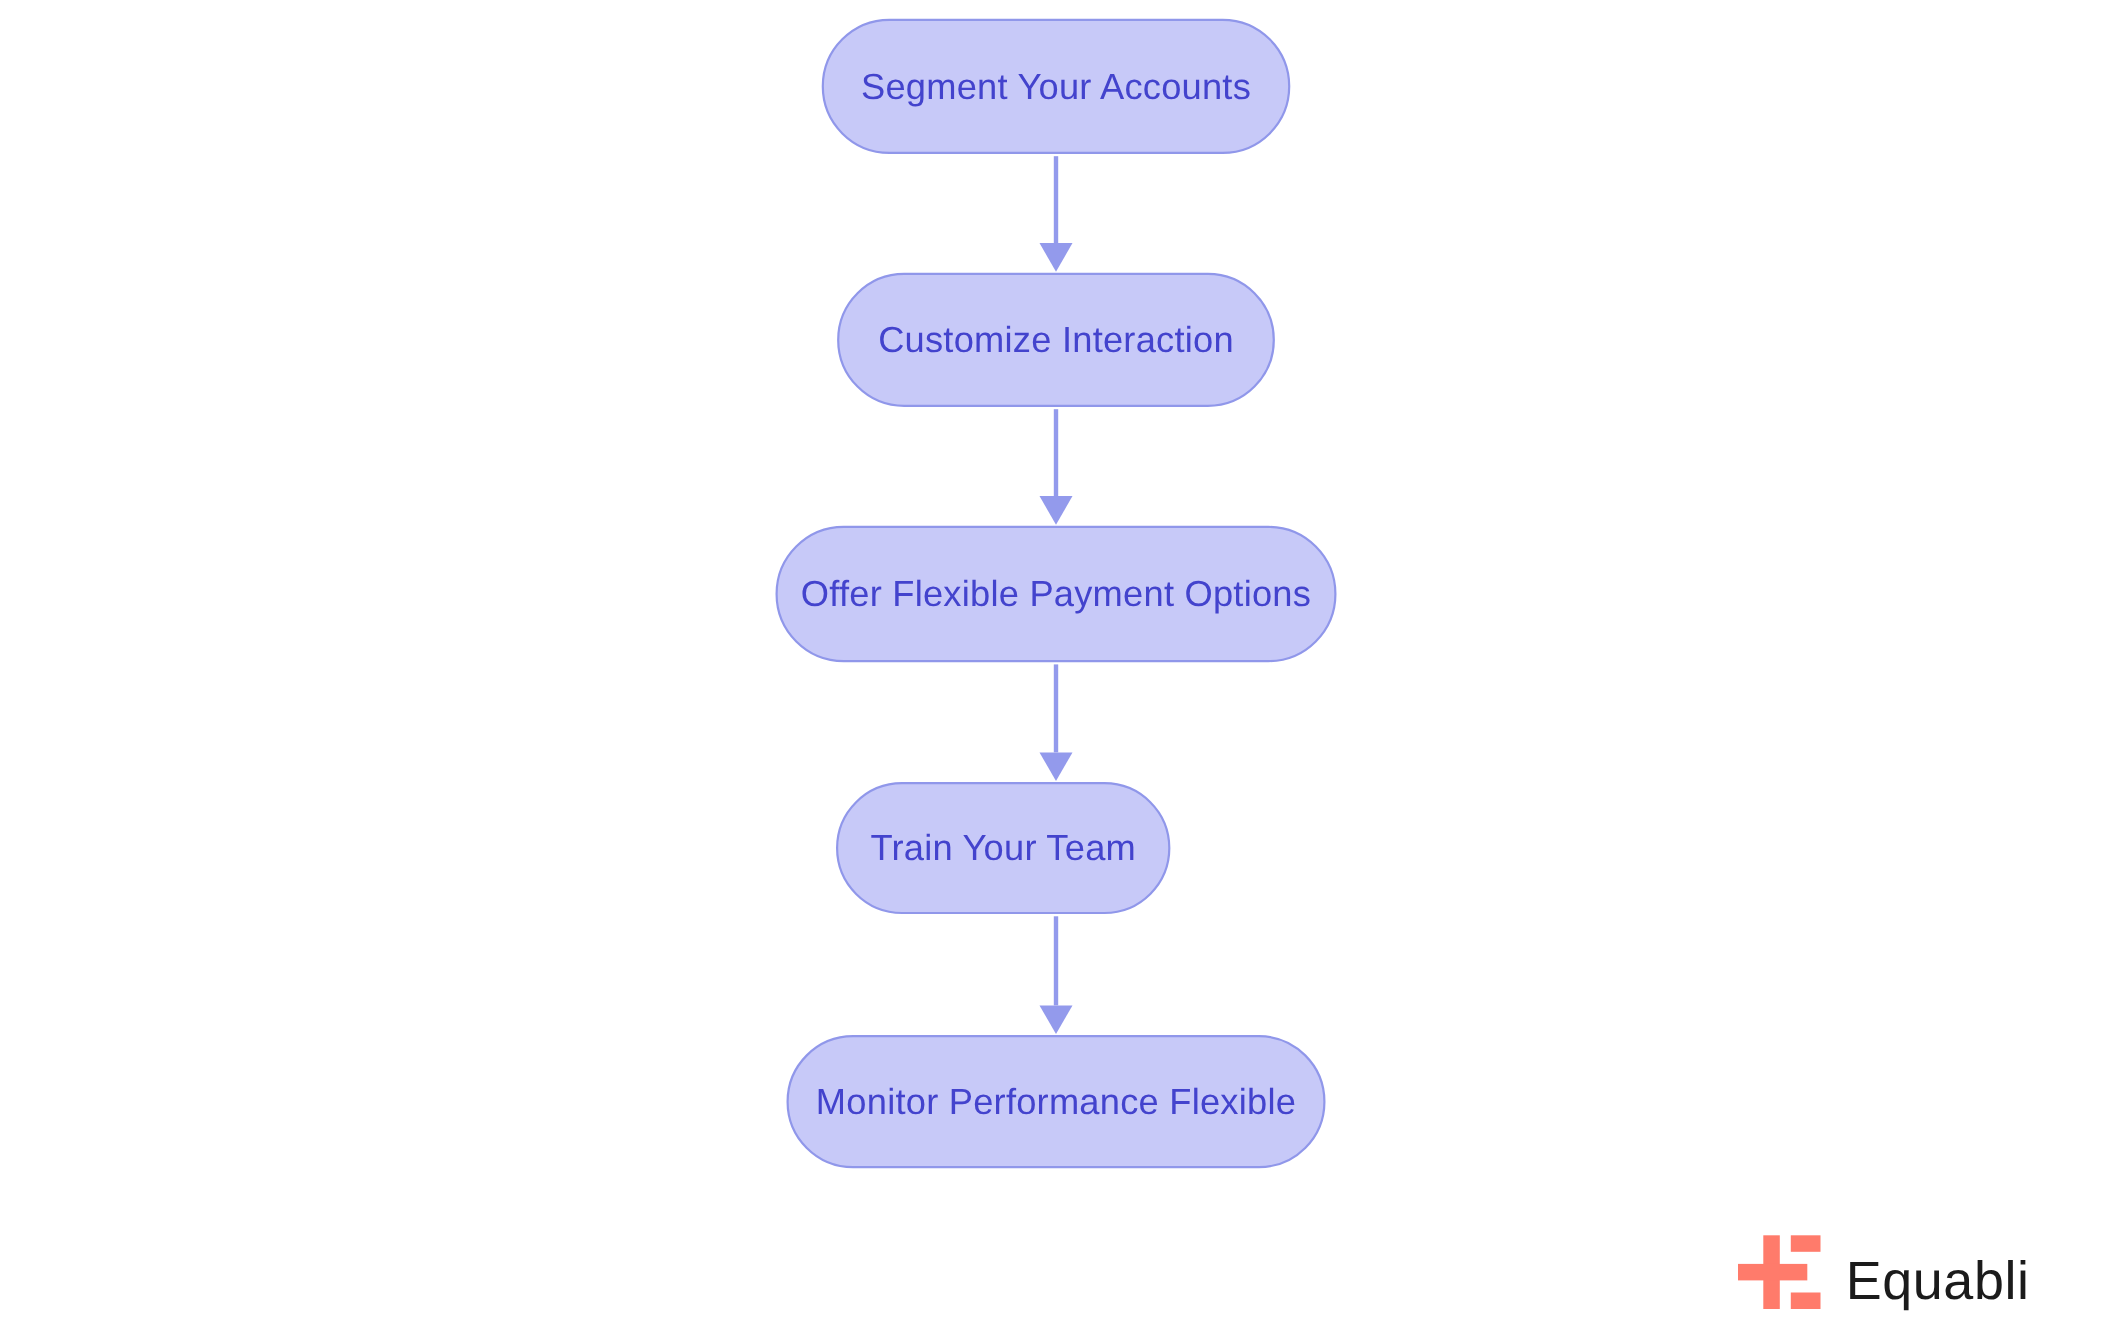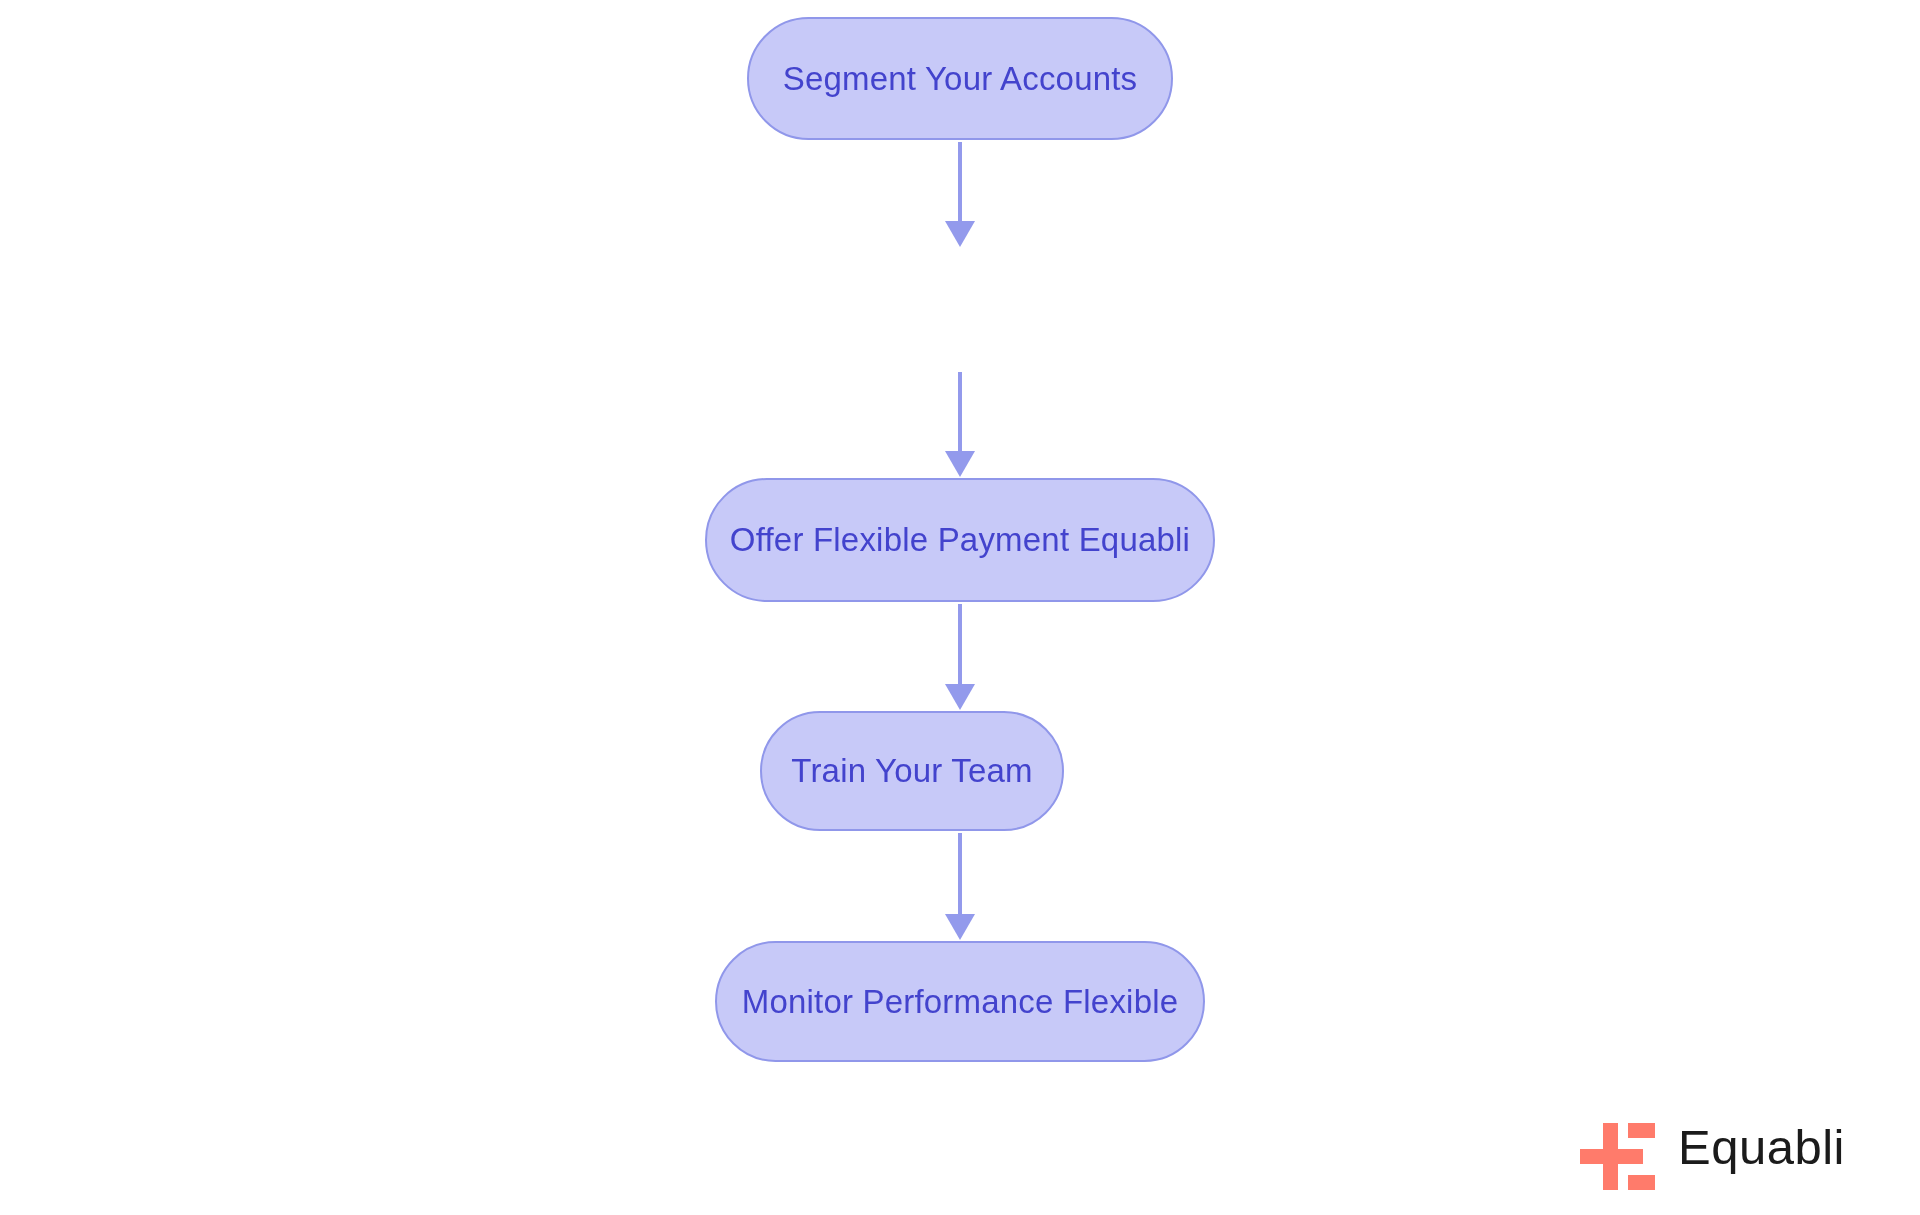--- a/index.html
+++ b/index.html
@@ -59,21 +59,21 @@
     background:var(--arrow-color);
   }
   .arrow .head{
     width:0;height:0;
     border-left:15px solid transparent;
     border-right:15px solid transparent;
     border-top:26px solid var(--arrow-color);
   }
 
   
-  .logo{position:absolute;left:1580px;top:1123px;height:67px;display:flex;align-items:flex-start;}
+  .logo{position:absolute;left:1580px;top:1123px;height:67px;display:flex;align-items:flex-end;}
   .logo-mark{position:relative;width:75px;height:67px;flex:0 0 auto;}
   .logo-mark .bar{position:absolute;background:var(--logo-accent);}
   .logo-mark .vbar{left:23px;top:0;width:15px;height:67px;}
   .logo-mark .hbar{left:0;top:26px;width:63px;height:15px;}
   .logo-mark .tbar{left:48px;top:0;width:27px;height:15px;}
   .logo-mark .bbar{left:48px;top:52px;width:27px;height:15px;}
   .logo-word{
     margin-left:23px;
     color:var(--logo-text);
     font-size:49px;
@@ -89,28 +89,31 @@
 
   <div class="node n1">
     <span>Segment Your Accounts</span>
   </div>
 
   <div class="arrow a1">
     <div class="line"></div>
     <div class="head"></div>
   </div>
 
+  <div class="node n2">
+    <span>Customize Interaction</span>
+  </div>
 
   <div class="arrow a2">
     <div class="line"></div>
     <div class="head"></div>
   </div>
 
   <div class="node n3">
-    <span>Offer Flexible Payment Equabli</span>
+    <span>Offer Flexible Payment Options</span>
   </div>
 
   <div class="arrow a3">
     <div class="line"></div>
     <div class="head"></div>
   </div>
 
   <div class="node n4">
     <span>Train Your Team</span>
   </div>

